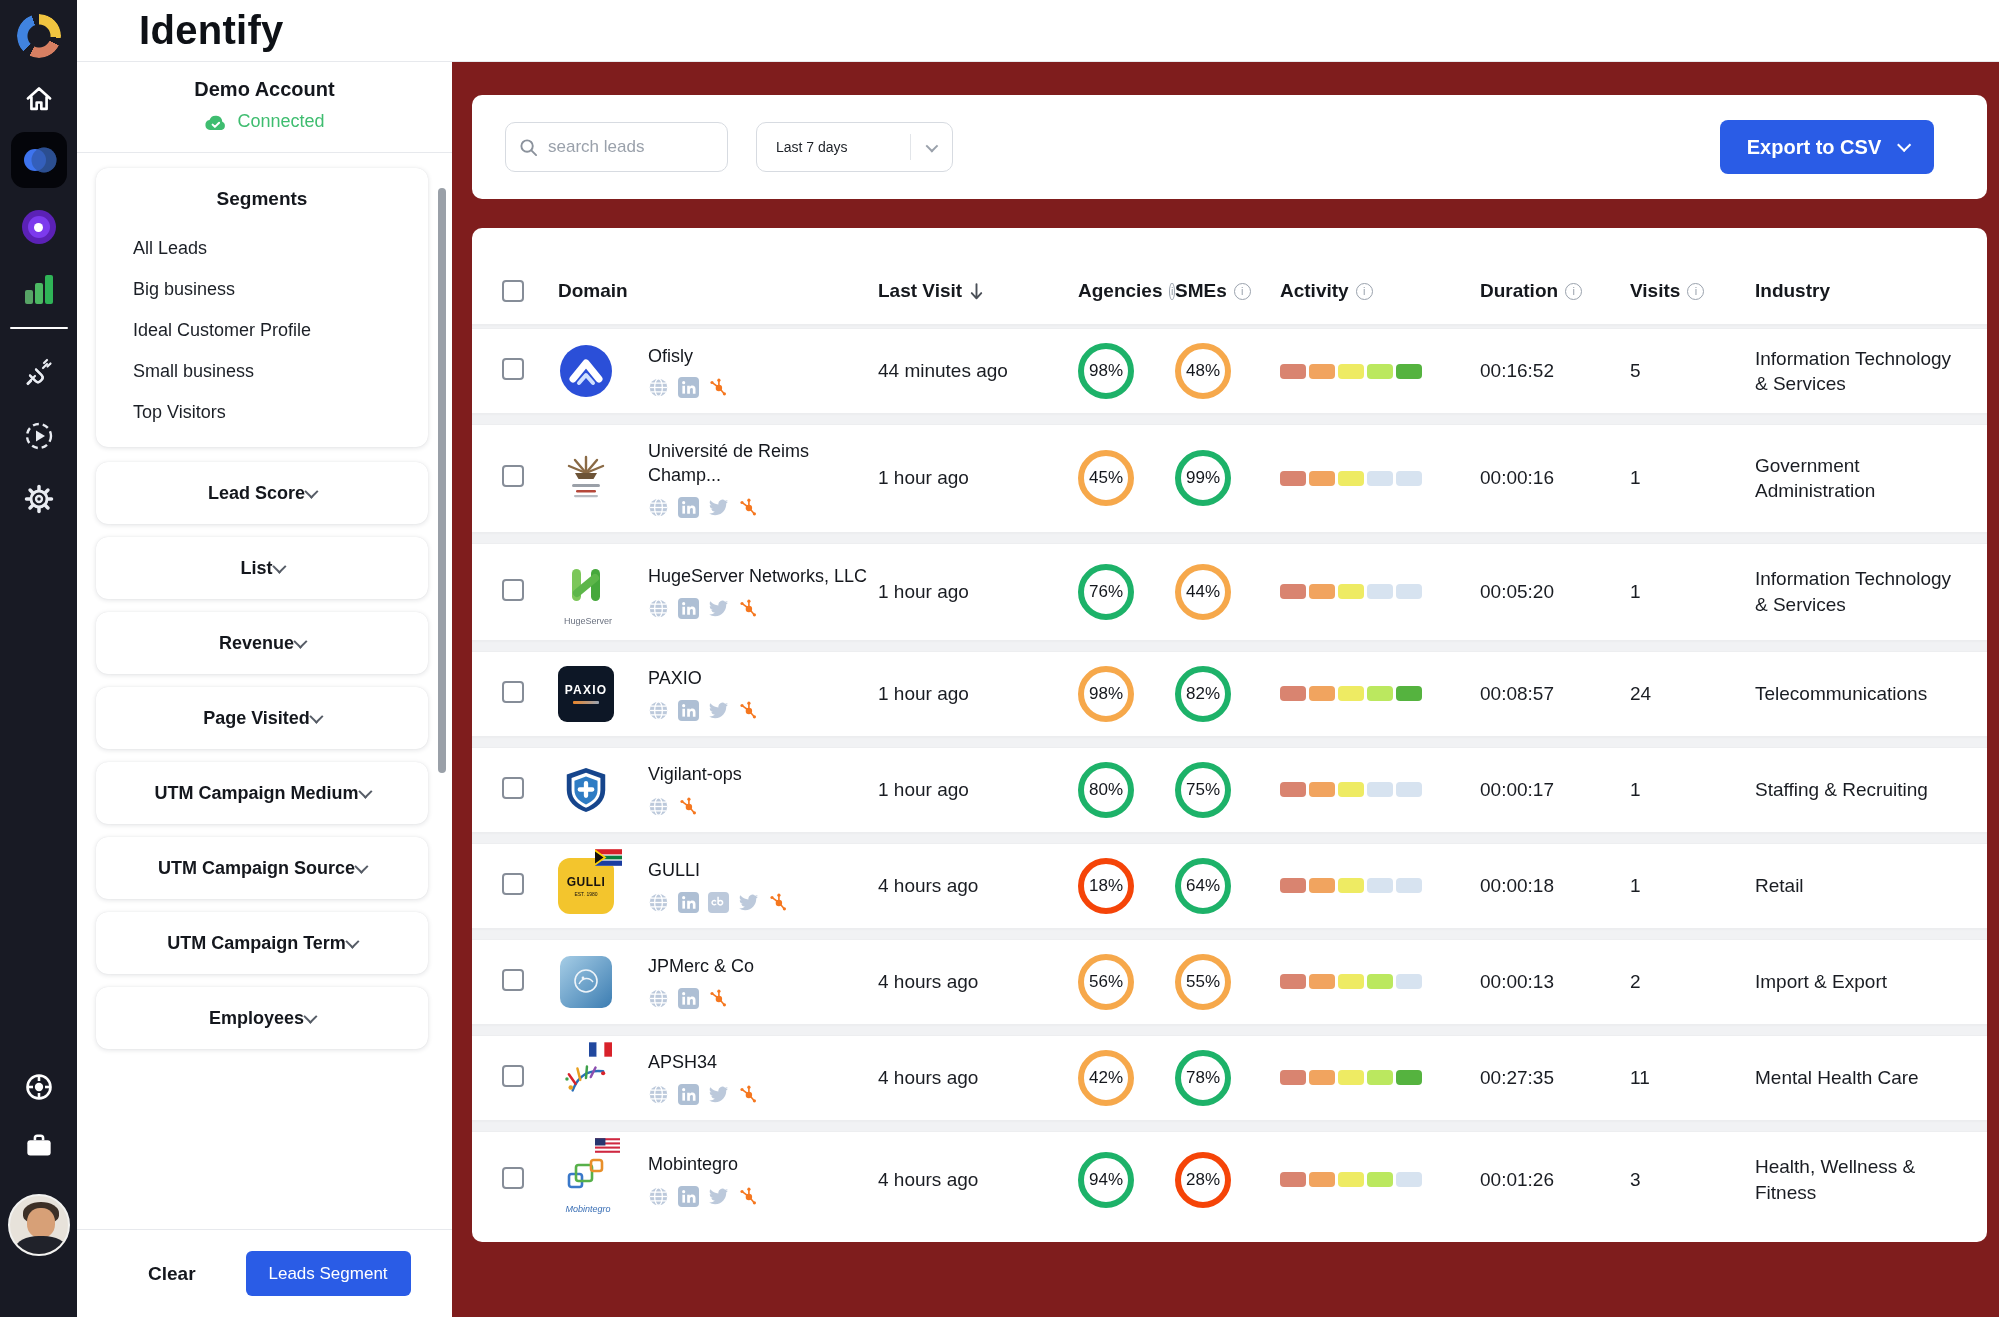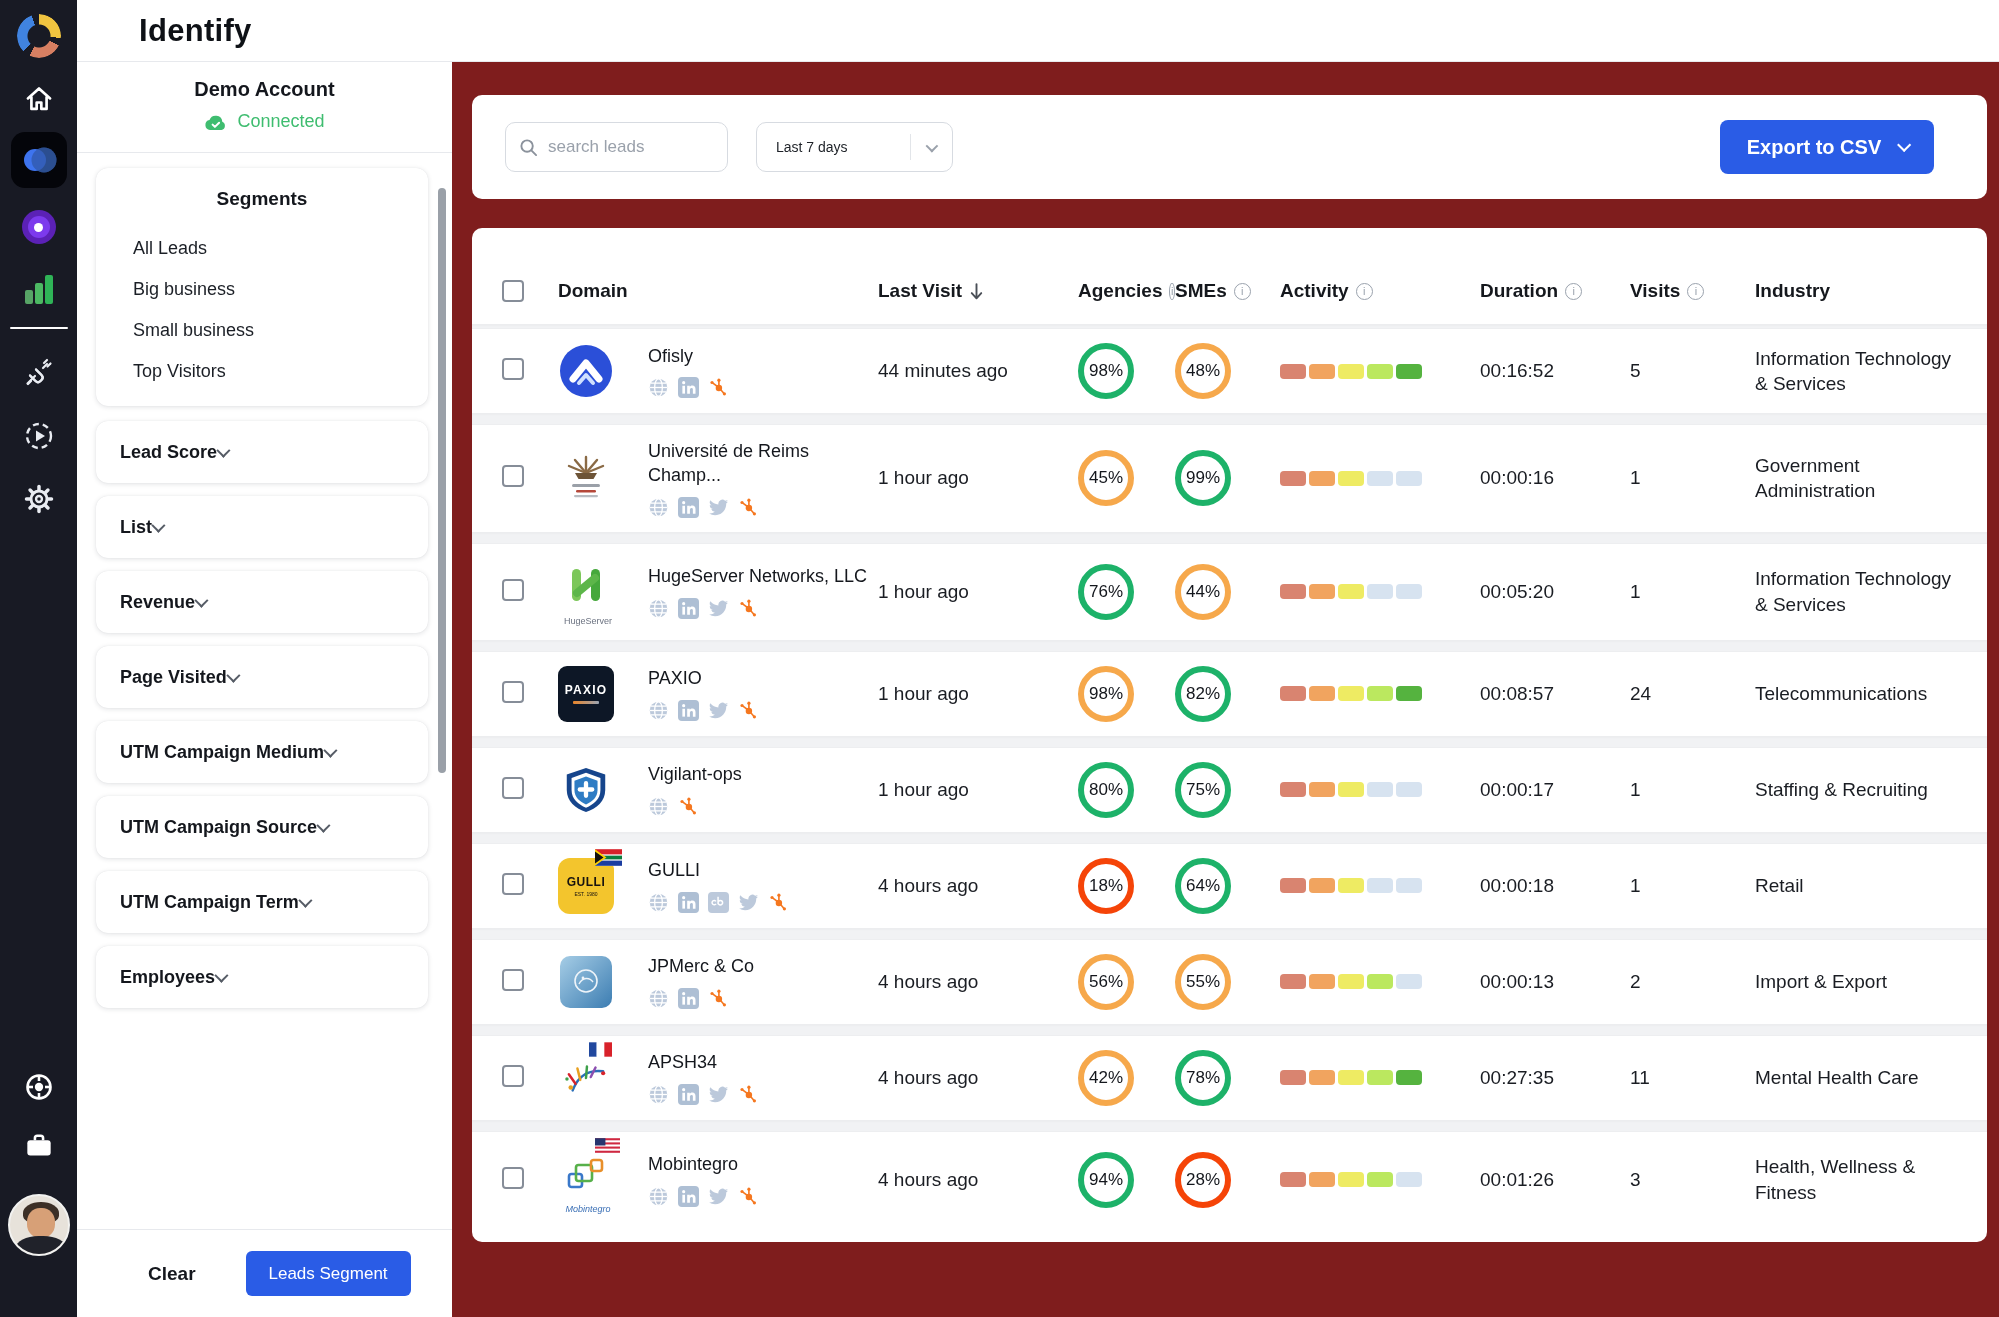--- a/index.html
+++ b/index.html
@@ -26,32 +26,32 @@
   .chart-ic i { display:block; width:8px; border-radius:2px; }
   .chart-ic i:nth-child(1){ height:14px; background:#63bd72; opacity:.85; }
   .chart-ic i:nth-child(2){ height:21px; background:#4cb963; }
   .chart-ic i:nth-child(3){ height:29px; background:#2fb457; }
   .avatar { width:62px; height:62px; border-radius:50%; background:#e7e2da; overflow:hidden; position:relative; border:2px solid #f2f2f0; }
   .avatar .hair { position:absolute; left:13px; top:6px; width:36px; height:22px; border-radius:50% 50% 40% 40%; background:#3c2f26; }
   .avatar .face { position:absolute; left:17px; top:12px; width:28px; height:30px; border-radius:46%; background:#d7a077; }
   .avatar .shirt { position:absolute; left:6px; top:40px; width:50px; height:26px; border-radius:45% 45% 0 0; background:#20222a; }
   
   .appheader { position:absolute; left:77px; top:0; right:0; height:62px; background:#fff; border-bottom:1px solid #e7e9ed; z-index:30; display:flex; align-items:center; padding-left:62px; }
-  .brand { font-size:31px; font-weight:bold; letter-spacing:.3px; color:#0e1116; }
+  .brand { font-size:40px; font-weight:bold; letter-spacing:.3px; color:#0e1116; }
   
   .sidebar { position:absolute; left:77px; top:62px; width:375px; bottom:0; background:#fff; z-index:20; }
   .acct { text-align:center; padding:16px 0 20px; border-bottom:1px solid #e7e9ed; }
   .acct-name { font-size:20px; font-weight:bold; color:#14171d; }
   .conn { margin-top:10px; display:flex; align-items:center; justify-content:center; gap:9px; color:#3fbd70; font-size:18px; }
   .side-scroll { padding:15px 24px 0 19px; }
   .card-sh { background:#fff; border-radius:12px; box-shadow:0 1px 5px rgba(25,30,48,.13), 0 0 1px rgba(25,30,48,.1); }
   .segments-card { padding:20px 0 14px; margin-bottom:15px; }
   .segments-title { text-align:center; font-size:19px; font-weight:bold; margin-bottom:18px; color:#14171d; }
   .seg-item { padding:10px 10px 10px 37px; font-size:18px; color:#1b1f26; cursor:pointer; }
-  .filter-card { height:62px; margin-bottom:13px; display:flex; align-items:center; justify-content:flex-start; padding:0 25px 0 24px; font-size:18px; font-weight:bold; color:#14171d; cursor:pointer; }
+  .filter-card { height:62px; margin-bottom:13px; display:flex; align-items:center; justify-content:center; padding:0 25px 0 24px; font-size:18px; font-weight:bold; color:#14171d; cursor:pointer; }
   .chev { width:10px; height:10px; border-right:2.4px solid #565c66; border-bottom:2.4px solid #565c66; transform:rotate(45deg) translateY(-2px); }
   .side-scrollbar { position:absolute; right:6px; top:126px; width:8px; height:585px; border-radius:4px; background:#9aa0a8; cursor:grab; }
   .side-bottom { position:absolute; left:0; right:0; bottom:0; height:88px; background:#fff; border-top:1px solid #e7e9ed; display:flex; align-items:center; padding-left:71px; }
   .clear-btn { font-size:19px; font-weight:bold; color:#14171d; cursor:pointer; }
   .save-btn { margin-left:50px; width:165px; height:45px; border:none; border-radius:6px; background:#2a5ce6; color:#fff; font-size:17px; font-family:inherit; cursor:pointer; }
   
   .main { position:absolute; left:452px; top:62px; right:0; bottom:0; background:#7f1d1d; overflow:hidden; }
   .toolbar-card { margin:33px 12px 0 20px; height:104px; background:#fff; border-radius:10px; display:flex; align-items:center; padding:0 53px 0 33px; }
   .search-box { width:223px; height:50px; border:1.5px solid #d7dbe1; border-radius:10px; display:flex; align-items:center; gap:10px; padding:0 13px; background:#fff; }
   .search-box input { border:none; outline:none; width:150px; font-size:17px; font-family:inherit; color:#3a3f47; }
@@ -211,20 +211,21 @@
         </svg>
       <span>Connected</span>
     </div>
   </div>
   <div class="side-scroll">
     <div class="card-sh segments-card">
       <div class="segments-title">Segments</div>
       <div>
           <div class="seg-item">All Leads</div>
           <div class="seg-item">Big business</div>
+          <div class="seg-item">Ideal Customer Profile</div>
           <div class="seg-item">Small business</div>
           <div class="seg-item">Top Visitors</div>
         </div>
     </div>
     <div>
         <div class="card-sh filter-card">
           <span>Lead Score</span>
           <span class="chev"></span>
         </div>
         <div class="card-sh filter-card">

